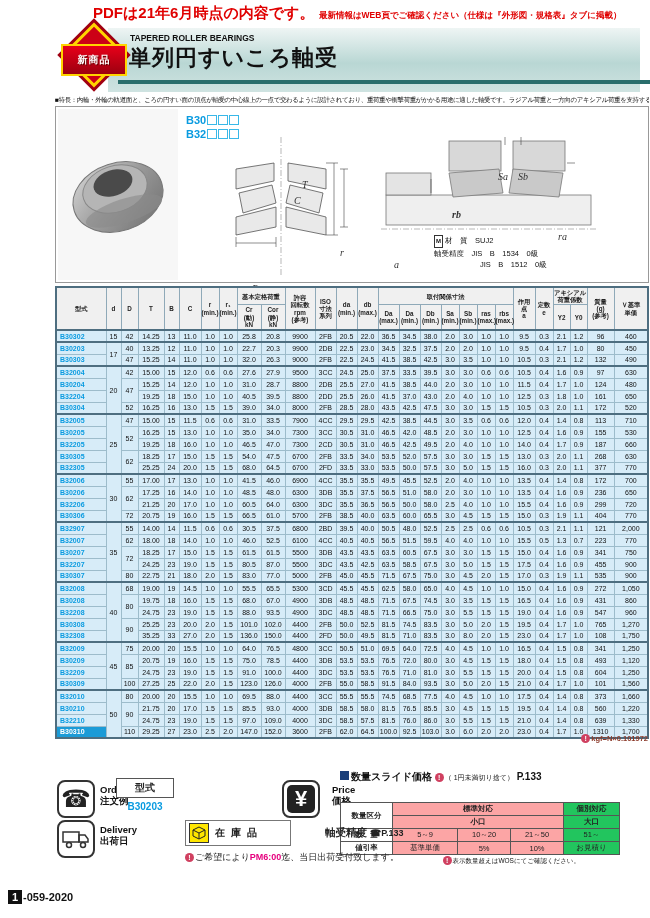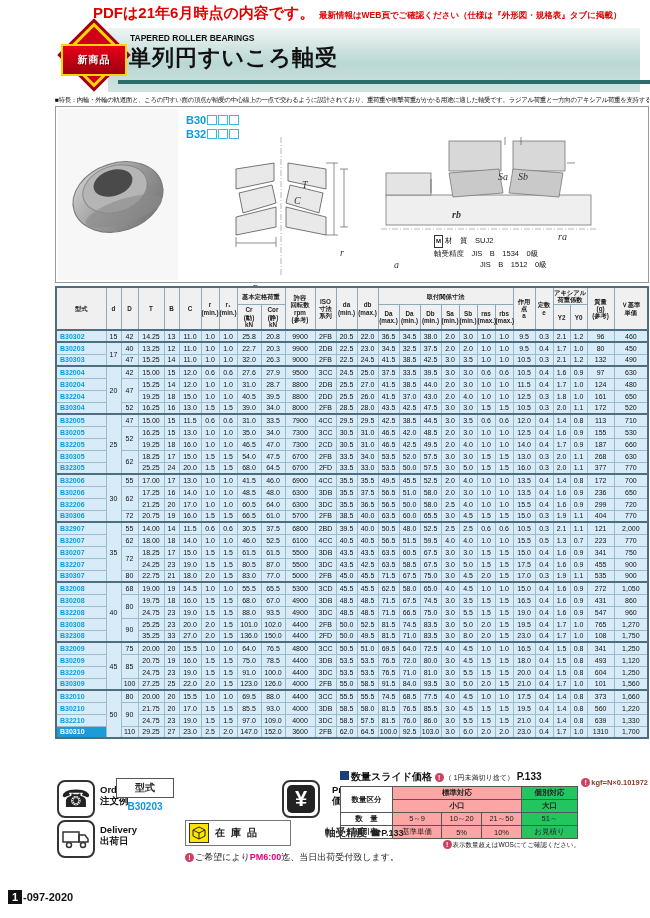--- a/index.html
+++ b/index.html
@@ -52,38 +52,38 @@
                   text-align:center; padding:0; color:#111; white-space:nowrap; overflow:hidden; }
   table.spec td.pn { color:#0a9be0; text-align:left; padding-left:3px; font-weight:bold; }
   table.spec td.pn-hl { background:#1b9bd7; color:#fff; }
   table.spec tr.grp td { border-top:2px solid #4e6e80; }
 
   
   .mk { display:inline-block; width:9px; height:9px; border-radius:50%; background:#d04060; color:#fff;
         font-size:7px; line-height:9px; text-align:center; font-weight:bold; margin-right:1px; vertical-align:0px; }
   .mk::before { content:"!"; }
 
-  .kgfnote { position:absolute; left:430px; top:778px; width:218px; text-align:right; font-size:7.5px; color:#8c3a2a; font-weight:bold; }
+  .kgfnote { position:absolute; left:430px; top:734px; width:218px; text-align:right; font-size:7.5px; color:#8c3a2a; font-weight:bold; }
 
   
   .sqicon { position:absolute; width:38px; height:38px; border:2px solid #333; border-radius:8px; background:#fff;
             display:flex; align-items:center; justify-content:center; }
   .iconlbl { position:absolute; font-size:9.5px; font-weight:bold; color:#111; line-height:11px; }
   .pnbox { position:absolute; left:116px; top:778px; width:58px; height:20px; border:1px solid #555; background:#fff;
            display:flex; align-items:center; justify-content:center; font-size:10px; font-weight:bold; }
   .pnex { position:absolute; left:116px; top:801px; width:58px; text-align:center; color:#0a9be0; font-size:10px; font-weight:bold; }
   .yen { font-size:22px; font-weight:bold; color:#fff; background:#222; width:28px; height:28px; border-radius:5px;
          display:flex; align-items:center; justify-content:center; }
 
   
   .qty { position:absolute; left:340px; top:770px; width:240px; }
   .qty .ttl { font-size:10px; font-weight:bold; color:#111; }
   .qty .ttl .sq { display:inline-block; width:9px; height:9px; background:#1a3f7a; margin-right:2px; }
   .qty .ttl .nt { font-size:7px; font-weight:normal; }
-  .qty table { width:238px; border-collapse:collapse; margin-top:2px; }
+  .qty table { width:280px; border-collapse:collapse; margin-top:18px; }
   .qty th, .qty td { border:1px solid #555; font-size:7.5px; padding:1px 0; text-align:center; }
   .qty th { background:#fff; font-weight:bold; }
   .qty .blue { background:#fca5a5; }
   .qty .pink { background:#22c55e; }
   .qty .lbl { background:#fff; font-weight:bold; }
   .qty .note { font-size:6.5px; text-align:right; margin-top:1px; color:#111; }
 
   .stockbox { position:absolute; left:185px; top:820px; width:106px; height:26px; border:1px solid #777; background:#fff;
               display:flex; align-items:center; }
   .cube { width:20px; height:20px; background:#ffe600; border:1px solid #333; margin:0 6px 0 3px; display:flex; align-items:center; justify-content:center; }
@@ -1325,14 +1325,14 @@
 </div>
 <div class="shiptxt">
   <span>軸受精度</span>
   <span style="font-size:9px;">☎</span><span class="bookref">P.133</span>
 </div>
 <div class="delnote">
   <span class="mk"></span><span>ご希望により</span><span class="pm">PM6:00</span><span>迄、当日出荷受付致します。</span>
 </div>
 
 <div class="footer">
-  <span class="pg">1</span><span>-097-2020</span>
+  <span class="pg">1</span><span>-059-2020</span>
 </div>
 
 </body></html>

